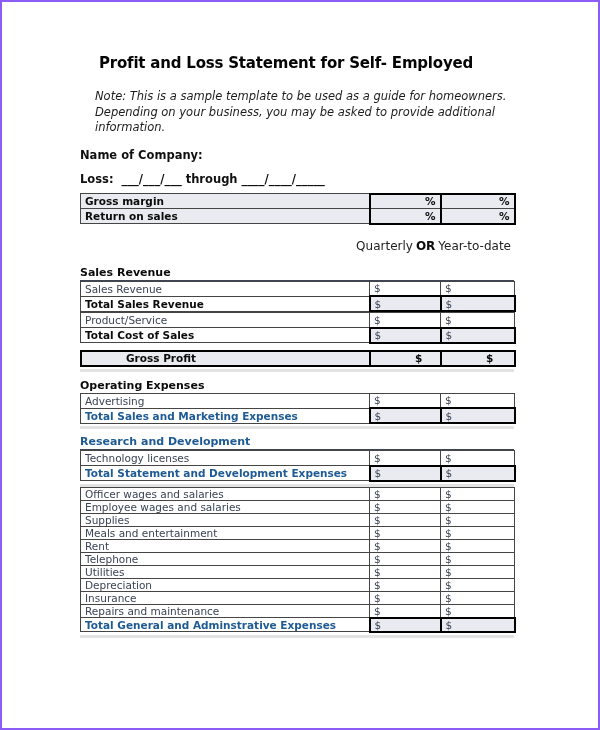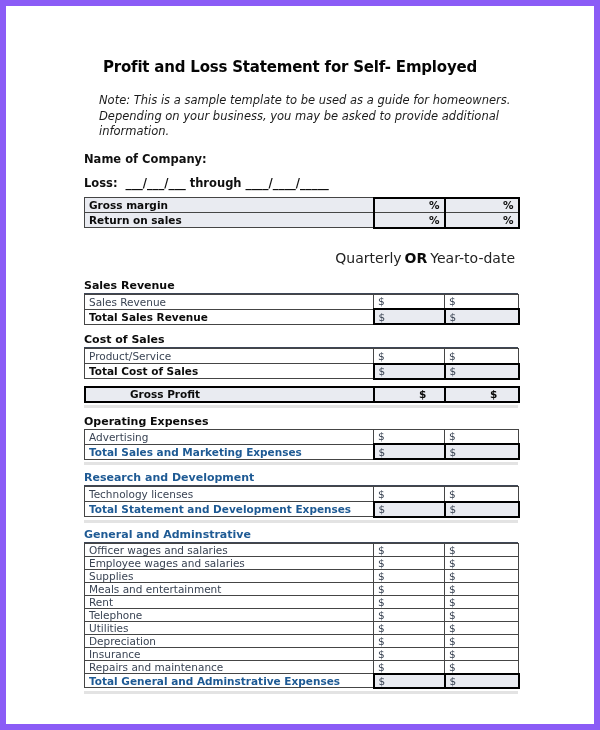--- a/index.html
+++ b/index.html
@@ -2,21 +2,21 @@
 <html><head>
 <meta charset="utf-8">
 <style>
   * { box-sizing: border-box; margin: 0; padding: 0; }
   html, body { background: #ffffff; }
   body { font-family: "DejaVu Sans", "Liberation Sans", sans-serif; }
 
   .page {
     width: 600px; height: 730px;
     background: #ffffff;
-    border: 6px solid #8b5cf6;
+    border: 2px solid #8b5cf6;
     overflow: hidden;
     position: relative;
   }
   .content { margin-left: 78px; width: 434px; }
 
   .title {
     margin: 52px 0 0 19px;
     font-size: 15px; font-weight: bold; color: #050505;
     letter-spacing: -0.2px;
   }
@@ -52,22 +52,22 @@
   .pct { text-align: right; font-weight: bold; color: #101010; }
   .bT { border-top: 2px solid #000 !important; }
   .bB { border-bottom: 2px solid #000 !important; }
   .bL { border-left: 2px solid #000 !important; }
   .bR { border-right: 2px solid #000 !important; }
   .tval { border: 2px solid #000 !important; background: #e9ebf1; }
 
   .ratio-table { margin-top: 7px; }
 
   .period {
-    margin-top: 21px; text-align: right; padding-right: 3px;
-    font-size: 14px; color: #222;
+    margin-top: 14px; text-align: right; padding-right: 3px;
+    font-size: 12px; color: #222;
   }
   .period .or { font-weight: bold; margin: 0 3px; color: #0b0b0b; }
 
   .sec-h {
     font-size: 11px; font-weight: bold;
     padding-bottom: 1px;
     border-bottom: 1px solid #3d4656;
   }
   .sec-h.plain { border-bottom: none; }
   .mt-sr { margin-top: 13px; }
@@ -144,21 +144,20 @@
         <td class="val">$</td>
       </tr>
       <tr>
         <td class="lbl bold black">Total Sales Revenue</td>
         <td class="val tval">$</td>
         <td class="val tval">$</td>
       </tr>
     </tbody>
       </table>
 
-    <div class="sec-h black mt-cos">Cost of Sales</div>
     <table class="tbl">
       <colgroup>
           <col class="c-lbl">
           <col class="c-q">
           <col class="c-y">
         </colgroup>
       <tbody>
           <tr>
         <td class="lbl">Product/Service</td>
         <td class="val">$</td>
@@ -226,21 +225,20 @@
       </tr>
       <tr>
         <td class="lbl bold blue">Total Statement and Development Expenses</td>
         <td class="val tval">$</td>
         <td class="val tval">$</td>
       </tr>
     </tbody>
       </table>
     <div class="strip"></div>
 
-    <div class="sec-h blue mt-ga">General and Adminstrative</div>
     <table class="tbl compact">
       <colgroup>
           <col class="c-lbl">
           <col class="c-q">
           <col class="c-y">
         </colgroup>
       <tbody>
           <tr>
         <td class="lbl">Officer wages and salaries</td>
         <td class="val">$</td>

